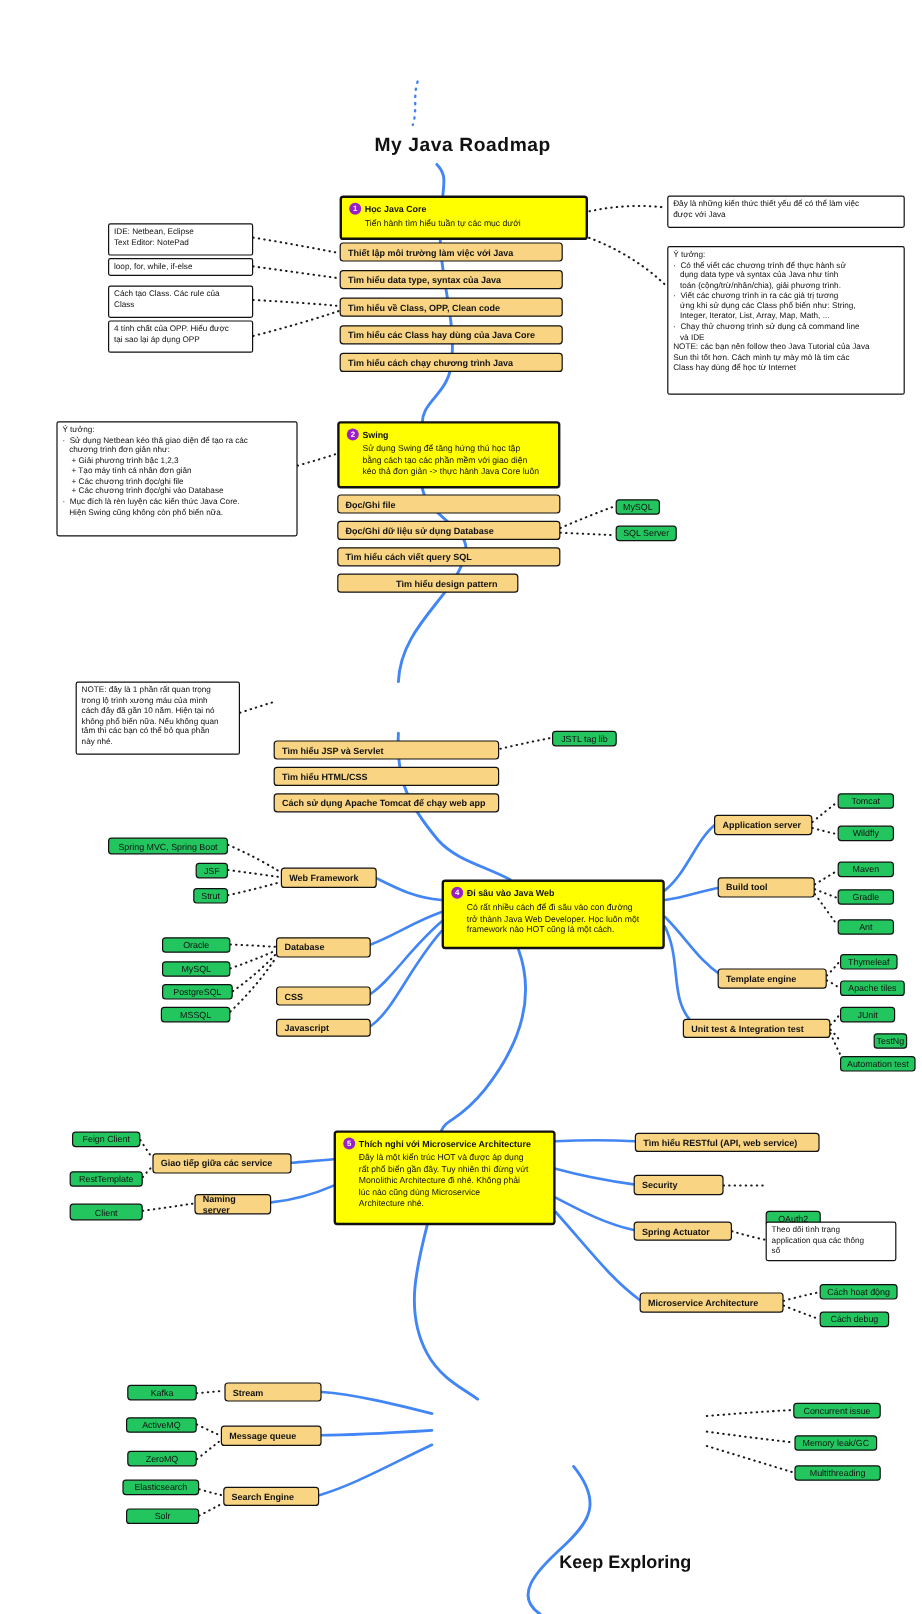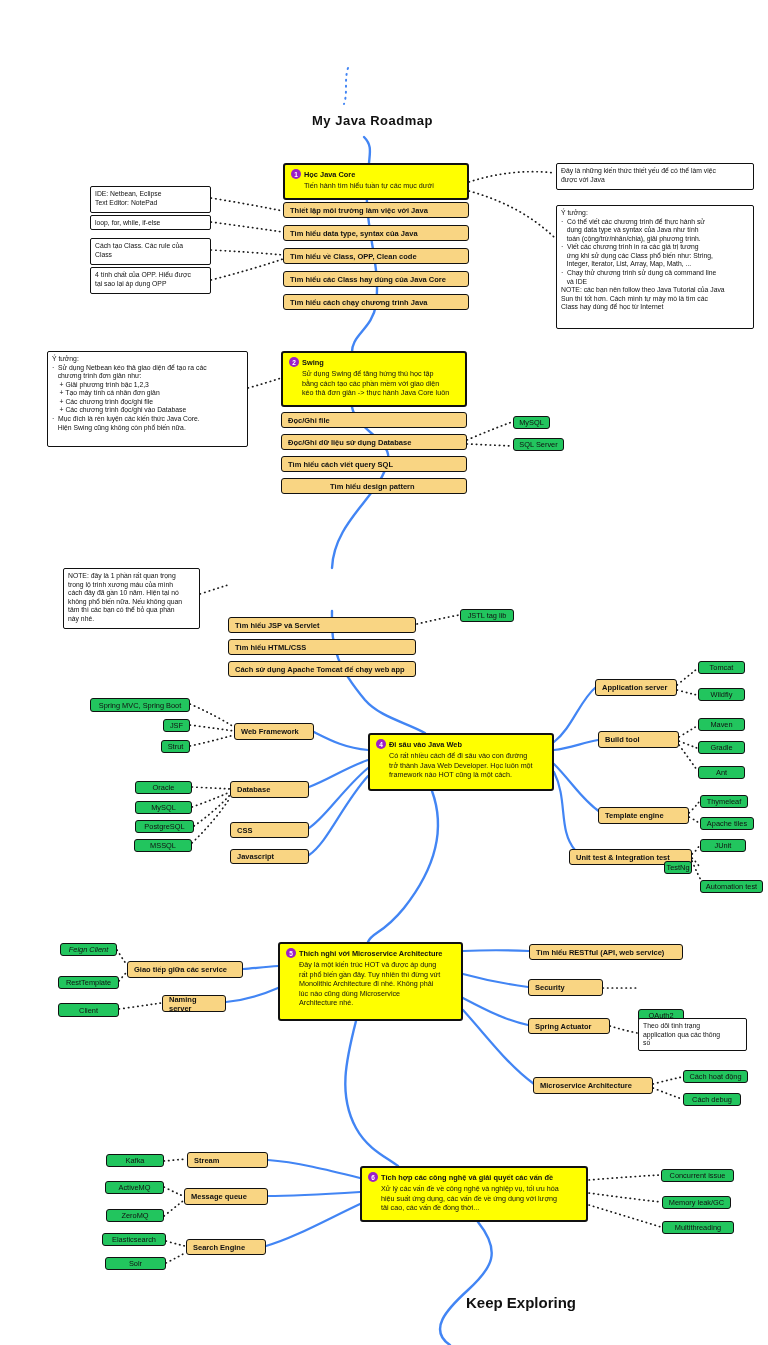--- a/index.html
+++ b/index.html
@@ -1,20 +1,20 @@
 <!DOCTYPE html>
 <html><head>
 <meta charset="utf-8">
 <style>
   html,body{margin:0;padding:0;background:#fff;}
   .canvas{position:relative;width:768px;height:1345px;background:#ffffff;
           font-family:"Liberation Sans",sans-serif;overflow:hidden;color:#111;}
   svg.wires{position:absolute;left:0;top:0;width:768px;height:1345px;}
   .abs{position:absolute;box-sizing:border-box;}
-  .page-title{font-size:13px;font-weight:bold;letter-spacing:.5px;}
+  .page-title{font-size:16px;font-weight:bold;letter-spacing:.5px;}
   .footer-title{font-size:15px;font-weight:bold;}
   .main{background:#ffff00;border:2px solid #111;border-radius:3px;padding:4px 6px;}
   .mn-head{display:flex;align-items:center;gap:3px;font-weight:bold;font-size:7.4px;}
   .badge{width:10px;height:10px;border-radius:50%;background:#9b1fc8;color:#fff;
          font-size:6.5px;font-weight:bold;display:flex;align-items:center;
          justify-content:center;flex:0 0 10px;}
   .mn-sub{font-size:7.2px;margin-left:13px;margin-top:2px;line-height:1.32;white-space:pre-line;}
   .step{background:#f9d583;border:1.6px solid #111;border-radius:3px;font-weight:bold;
         font-size:7.5px;display:flex;align-items:center;padding:0 6px;}
   .leaf{background:#22c55e;border:1.5px solid #111;border-radius:3px;font-size:7.4px;
@@ -109,21 +109,21 @@
       <path d="M166,1263 Q176,1258 185,1253"></path>
       <path d="M589,1180 Q625,1177 660,1175"></path>
       <path d="M589,1193 Q625,1198 661,1202"></path>
       <path d="M589,1205 Q625,1216 661,1227"></path>
     </g>
   </svg>
 
   <div class="abs page-title" style="left:312px;top:113px;">My Java Roadmap</div>
   <div class="abs footer-title" style="left:466px;top:1294px;">Keep Exploring</div>
 
-  <div class="abs main" style="left:283px;top:163px;width:186px;height:37px;">
+  <div class="abs main" style="left:283px;top:163px;width:207px;height:37px;">
     <div class="mn-head">
         <span class="badge">1</span>
         <span>Học Java Core</span>
       </div>
     <div class="mn-sub">Tiến hành tìm hiểu tuần tự các mục dưới</div>
   </div>
   <div class="abs step" style="left:283px;top:202px;width:186px;height:16px;">Thiết lập môi trường làm việc với Java</div>
   <div class="abs step" style="left:283px;top:225px;width:186px;height:16px;">Tìm hiểu data type, syntax của Java</div>
   <div class="abs step" style="left:283px;top:248px;width:186px;height:16px;">Tìm hiểu về Class, OPP, Clean code</div>
   <div class="abs step" style="left:283px;top:271px;width:186px;height:16px;">Tìm hiểu các Class hay dùng của Java Core</div>
@@ -155,21 +155,21 @@
         <span class="badge">2</span>
         <span>Swing</span>
       </div>
     <div class="mn-sub">Sử dụng Swing để tăng hứng thú học tập
 bằng cách tạo các phần mềm với giao diện
 kéo thả đơn giản -&gt; thực hành Java Core luôn</div>
   </div>
   <div class="abs step" style="left:281px;top:412px;width:186px;height:16px;">Đọc/Ghi file</div>
   <div class="abs step" style="left:281px;top:434px;width:186px;height:16px;">Đọc/Ghi dữ liệu sử dụng Database</div>
   <div class="abs step" style="left:281px;top:456px;width:186px;height:16px;">Tìm hiểu cách viết query SQL</div>
-  <div class="abs step" style="left:281px;top:478px;width:186px;height:16px;padding-left:48px;">Tìm hiểu design pattern</div>
+  <div class="abs step" style="left:281px;top:478px;width:151px;height:16px;padding-left:48px;">Tìm hiểu design pattern</div>
   <div class="abs note" style="left:47px;top:351px;width:201px;height:96px;">Ý tưởng:
 ·  Sử dụng Netbean kéo thả giao diện để tạo ra các
    chương trình đơn giản như:
     + Giải phương trình bậc 1,2,3
     + Tạo máy tính cá nhân đơn giản
     + Các chương trình đọc/ghi file
     + Các chương trình đọc/ghi vào Database
 ·  Mục đích là rèn luyện các kiến thức Java Core.
    Hiện Swing cũng không còn phổ biến nữa.</div>
   <div class="abs leaf" style="left:513px;top:416px;width:37px;height:13px;">MySQL</div>
@@ -211,59 +211,50 @@
   <div class="abs leaf" style="left:698px;top:688px;width:47px;height:13px;">Wildfly</div>
   <div class="abs step" style="left:598px;top:731px;width:81px;height:17px;">Build tool</div>
   <div class="abs leaf" style="left:698px;top:718px;width:47px;height:13px;">Maven</div>
   <div class="abs leaf" style="left:698px;top:741px;width:47px;height:13px;">Gradle</div>
   <div class="abs leaf" style="left:698px;top:766px;width:47px;height:13px;">Ant</div>
   <div class="abs step" style="left:598px;top:807px;width:91px;height:17px;">Template engine</div>
   <div class="abs leaf" style="left:700px;top:795px;width:48px;height:13px;">Thymeleaf</div>
   <div class="abs leaf" style="left:700px;top:817px;width:54px;height:13px;">Apache tiles</div>
   <div class="abs step" style="left:569px;top:849px;width:123px;height:16px;">Unit test &amp; Integration test</div>
   <div class="abs leaf" style="left:700px;top:839px;width:46px;height:13px;">JUnit</div>
-  <div class="abs leaf" style="left:664px;top:861px;width:28px;height:13px;">TestNg</div>
+  <div class="abs leaf" style="left:728px;top:861px;width:28px;height:13px;">TestNg</div>
   <div class="abs leaf" style="left:700px;top:880px;width:63px;height:13px;">Automation test</div>
 
   <div class="abs main" style="left:278px;top:942px;width:185px;height:79px;">
     <div class="mn-head">
         <span class="badge">5</span>
         <span>Thích nghi với Microservice Architecture</span>
       </div>
     <div class="mn-sub">Đây là một kiến trúc HOT và được áp dụng
 rất phổ biến gần đây. Tuy nhiên thì đừng vứt
 Monolithic Architecture đi nhé. Không phải
 lúc nào cũng dùng Microservice
 Architecture nhé.</div>
   </div>
-  <div class="abs leaf" style="left:60px;top:943px;width:57px;height:13px;font-style:italic;">Feign Client</div>
+  <div class="abs leaf" style="left:60px;top:943px;width:57px;height:13px;">Feign Client</div>
   <div class="abs step" style="left:127px;top:961px;width:116px;height:17px;">Giao tiếp giữa các service</div>
   <div class="abs leaf" style="left:58px;top:976px;width:61px;height:13px;">RestTemplate</div>
   <div class="abs step" style="left:162px;top:995px;width:64px;height:17px;">Naming server</div>
   <div class="abs leaf" style="left:58px;top:1003px;width:61px;height:14px;">Client</div>
   <div class="abs step" style="left:529px;top:944px;width:154px;height:16px;">Tìm hiểu RESTful (API, web service)</div>
   <div class="abs step" style="left:528px;top:979px;width:75px;height:17px;text-align:right;">Security</div>
   <div class="abs leaf" style="left:638px;top:982px;width:46px;height:13px;margin-top:27px;">OAuth2</div>
   <div class="abs step" style="left:528px;top:1018px;width:82px;height:16px;">Spring Actuator</div>
   <div class="abs note" style="left:638px;top:1018px;width:109px;height:33px;">Theo dõi tình trạng
 application qua các thông
 số</div>
   <div class="abs step" style="left:533px;top:1077px;width:120px;height:17px;">Microservice Architecture</div>
   <div class="abs leaf" style="left:683px;top:1070px;width:65px;height:13px;">Cách hoạt động</div>
   <div class="abs leaf" style="left:683px;top:1093px;width:58px;height:13px;">Cách debug</div>
 
-  <div class="abs main" style="left:360px;top:1166px;width:228px;height:56px;">
-    <div class="mn-head">
-        <span class="badge">6</span>
-        <span>Tích hợp các công nghệ và giải quyết các vấn đề</span>
-      </div>
-    <div class="mn-sub">Xử lý các vấn đề về công nghệ và nghiệp vụ, tối ưu hóa
-hiệu suất ứng dụng, các vấn đề về ứng dụng với lượng
-tải cao, các vấn đề đồng thời...</div>
-  </div>
   <div class="abs leaf" style="left:106px;top:1154px;width:58px;height:13px;">Kafka</div>
   <div class="abs step" style="left:187px;top:1152px;width:81px;height:16px;">Stream</div>
   <div class="abs leaf" style="left:105px;top:1181px;width:59px;height:13px;">ActiveMQ</div>
   <div class="abs step" style="left:184px;top:1188px;width:84px;height:17px;">Message queue</div>
   <div class="abs leaf" style="left:106px;top:1209px;width:58px;height:13px;">ZeroMQ</div>
   <div class="abs leaf" style="left:102px;top:1233px;width:64px;height:13px;">Elasticsearch</div>
   <div class="abs step" style="left:186px;top:1239px;width:80px;height:16px;">Search Engine</div>
   <div class="abs leaf" style="left:105px;top:1257px;width:61px;height:13px;">Solr</div>
   <div class="abs leaf" style="left:661px;top:1169px;width:73px;height:13px;">Concurrent issue</div>
   <div class="abs leaf" style="left:662px;top:1196px;width:69px;height:13px;">Memory leak/GC</div>

